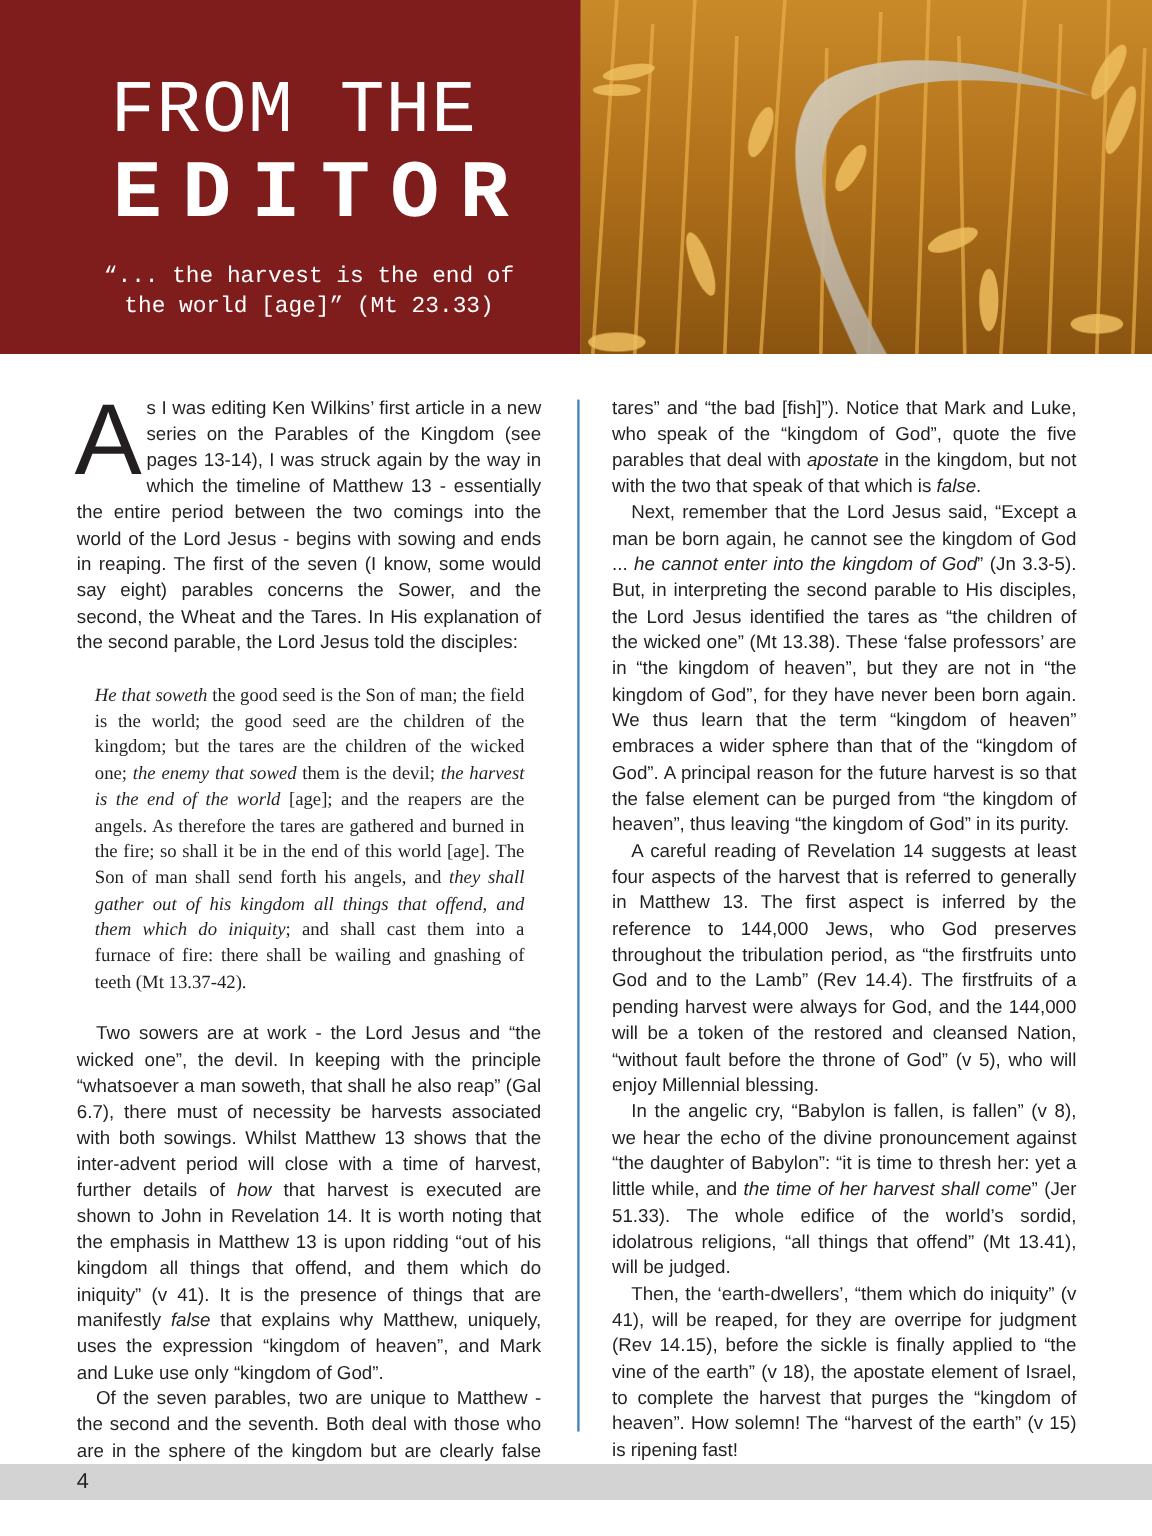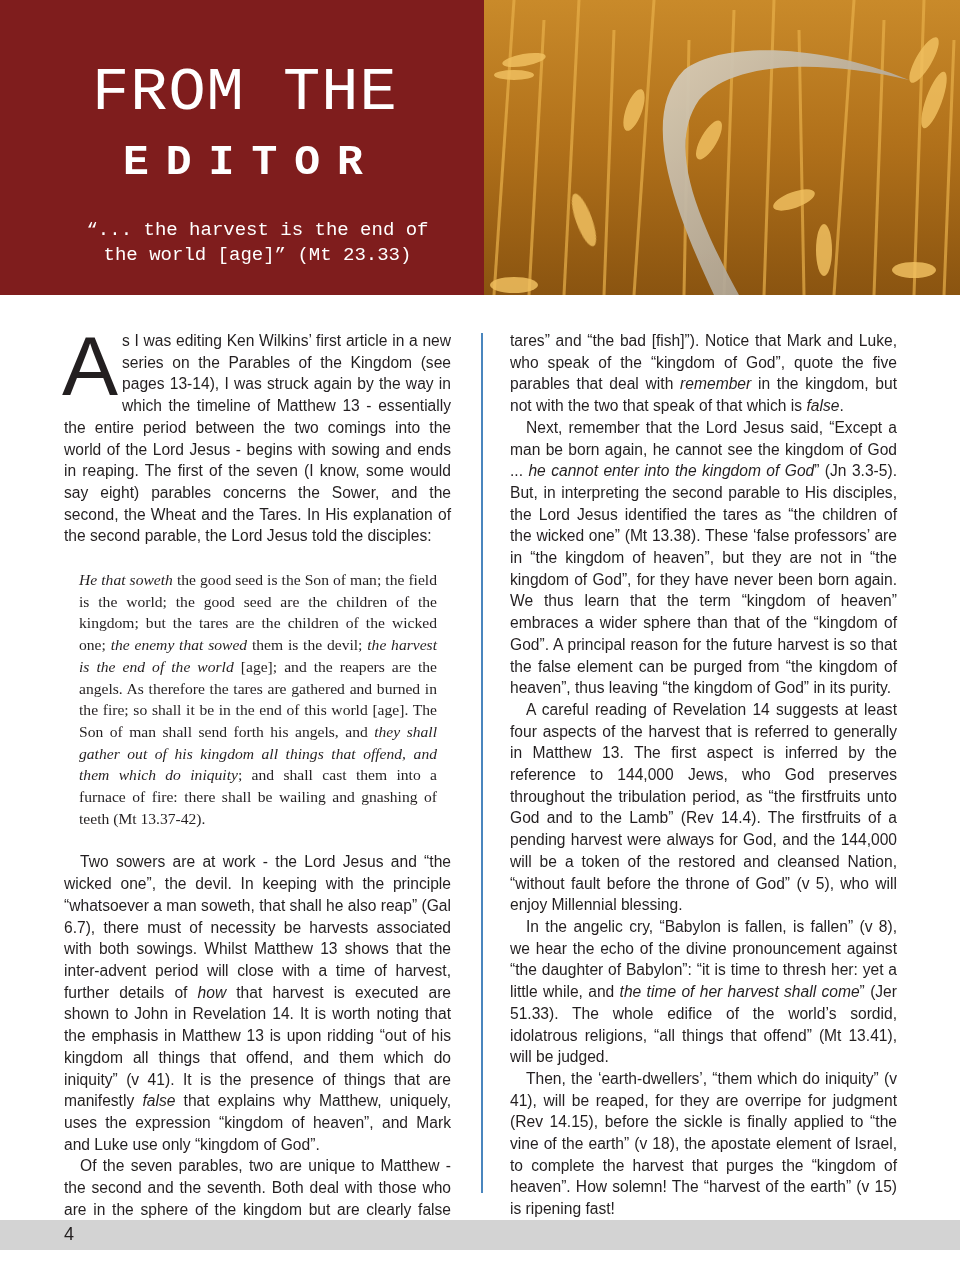--- a/index.html
+++ b/index.html
@@ -3,21 +3,21 @@
 <meta charset="utf-8">
 <style>
   html, body { margin:0; padding:0; }
   body { width:960px; height:1280px; background:#ffffff; position:relative; overflow:hidden;
          font-family:"Liberation Sans", "DejaVu Sans", sans-serif; color:#231f20; }
   .header { position:absolute; left:0; top:0; width:960px; height:295px; }
   .blue-panel { position:absolute; left:0; top:0; width:484px; height:295px; background:#7f1d1d;font-family:Liberation Mono, monospace; }
   .title-1 { position:absolute; left:92px; top:58px; width:330px; text-align:left;
              font-size:62px; font-weight:300; letter-spacing:1px; color:#fff; line-height:70px; white-space:nowrap; }
   .title-2 { position:absolute; left:94px; top:128px; width:330px; text-align:left;
-             font-size:43px; font-weight:900; letter-spacing:17px; color:#fff; line-height:70px; white-space:nowrap;margin-left:29px; }
+             font-size:68px; font-weight:900; letter-spacing:17px; color:#fff; line-height:70px; white-space:nowrap; }
   .subtitle { position:absolute; left:80px; top:218px; width:355px; text-align:center;
               font-size:19px; color:#fff; line-height:25px; }
   .photo { position:absolute; left:484px; top:0; width:476px; height:295px; overflow:hidden; background:#b87a1c; }
   .photo svg { display:block; }
 
   .col { position:absolute; top:330px; font-size:15.6px; line-height:21.7px; text-align:justify; color:#231f20; }
   .col-left { left:64px; width:387px; }
   .col-right { left:510px; width:387px; }
   .col p { margin:0; }
   .indent { text-indent:16px; }
@@ -91,21 +91,21 @@
 <div class="col col-left">
   <p class="dropcap-wrap">
     <span class="dropcap">A</span><span>s I was editing Ken Wilkins’ first article in a new series on the Parables of the Kingdom (see pages 13-14), I was struck again by the way in which the timeline of Matthew 13 - essentially the entire period between the two comings into the world of the Lord Jesus - begins with sowing and ends in reaping. The first of the seven (I know, some would say eight) parables concerns the Sower, and the second, the Wheat and the Tares. In His explanation of the second parable, the Lord Jesus  told the disciples:</span>
   </p>
   <p class="quote"><span class="it">He that soweth</span><span> the good seed is the Son of man; the field is the world; the good seed are the children of the kingdom; but the tares are the children of the wicked one; </span><span class="it">the enemy that sowed</span><span> them is the devil; </span><span class="it">the harvest is the end of the world</span><span> [age]; and the reapers are the angels. As therefore the tares are gathered and burned in the fire; so shall it be in the end of this world [age]. The Son of man shall send forth his angels, and </span><span class="it">they shall gather out of his kingdom all things that offend, and them which do iniquity</span><span>; and shall cast them into a furnace of fire: there shall be wailing and gnashing of teeth (Mt 13.37-42).</span></p>
   <p class="indent"><span>Two sowers are at work - the Lord Jesus and “the wicked one”, the devil. In keeping with the principle “whatsoever a man soweth, that shall he also reap” (Gal 6.7), there must of necessity be harvests associated with both sowings. Whilst Matthew 13 shows that the inter-advent period will close with a time of harvest, further details of </span><span class="it">how</span><span> that harvest is executed are shown to John in Revelation 14. It is worth noting that the emphasis in Matthew 13 is upon ridding “out of his kingdom all things that offend, and them which do iniquity” (v 41). It is the presence of things that are manifestly </span><span class="it">false</span><span> that explains why Matthew, uniquely, uses the expression “kingdom of heaven”, and Mark and Luke use only  “kingdom of God”.</span></p>
   <p class="indent">Of the seven parables, two are unique to Matthew - the second and the seventh. Both deal with those who are in the sphere of the kingdom but are clearly false (“the</p>
 </div>
 
 <div class="col col-right">
-  <p><span>tares” and “the bad [fish]”). Notice that Mark and Luke, who speak of the “kingdom of God”, quote the five parables that deal with </span><span class="it">remember</span><span> in the kingdom, but not with the two that speak of that which is </span><span class="it">false</span><span>.</span></p>
+  <p><span>tares” and “the bad [fish]”). Notice that Mark and Luke, who speak of the “kingdom of God”, quote the five parables that deal with </span><span class="it">apostate</span><span> in the kingdom, but not with the two that speak of that which is </span><span class="it">false</span><span>.</span></p>
   <p class="indent"><span>Next, remember that the Lord Jesus said, “Except a man be born again, he cannot see the kingdom of God ... </span><span class="it">he cannot enter into the kingdom of God</span><span>” (Jn 3.3-5). But, in interpreting the second parable to His disciples, the Lord Jesus identified the tares as “the children of the wicked one” (Mt 13.38). These ‘false professors’ are in “the kingdom of heaven”, but they are not in “the kingdom of God”, for they have never been born again. We thus learn that the term “kingdom of heaven” embraces a wider sphere than that of the “kingdom of God”. A principal reason for the future harvest is so that the false element can be purged from “the kingdom of heaven”, thus leaving “the kingdom of God” in its purity.</span></p>
   <p class="indent">A careful reading of Revelation 14 suggests at least four aspects of the harvest that is referred to generally in Matthew 13. The first aspect is inferred by the reference to 144,000 Jews, who God preserves throughout the tribulation period, as “the firstfruits unto God and to the Lamb” (Rev 14.4). The firstfruits of a pending harvest were always for God, and the 144,000 will be a token of the restored and cleansed Nation, “without fault before the throne of God” (v 5), who will enjoy Millennial blessing.</p>
   <p class="indent"><span>In the angelic cry, “Babylon is fallen, is fallen” (v 8), we hear the echo of the divine pronouncement against “the daughter of Babylon”: “it is time to thresh her: yet a little while, and </span><span class="it">the time of her harvest shall come</span><span>” (Jer 51.33). The whole edifice of the world’s sordid, idolatrous religions, “all things that offend” (Mt 13.41), will be judged.</span></p>
   <p class="indent">Then, the ‘earth-dwellers’, “them which do iniquity” (v 41), will be reaped, for they are overripe for judgment (Rev 14.15), before the sickle is finally applied to “the vine of the earth” (v 18), the apostate element of Israel, to complete the harvest that purges the “kingdom of heaven”. How solemn! The “harvest of the earth” (v 15) is ripening fast!</p>
   <p class="sig">Phil Coulson</p>
 </div>
 
 <div class="footer-bar"></div>
 <div class="page-num">4</div>
 

